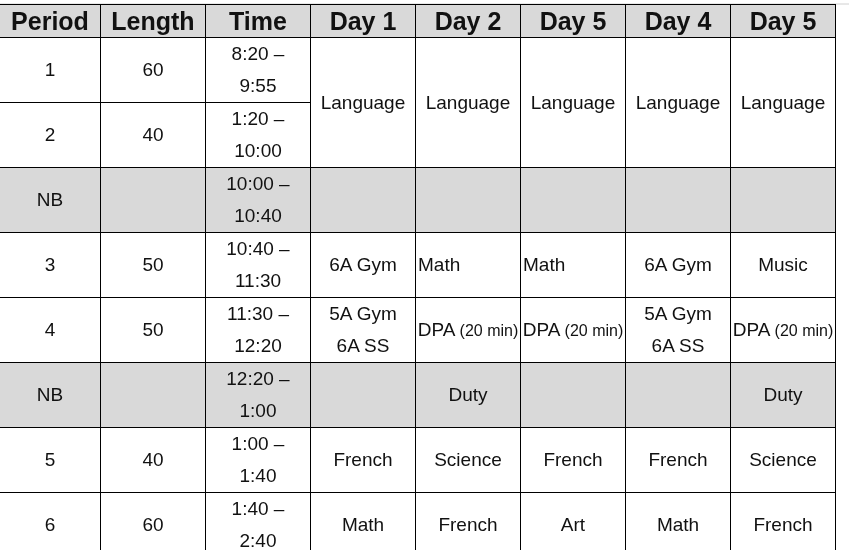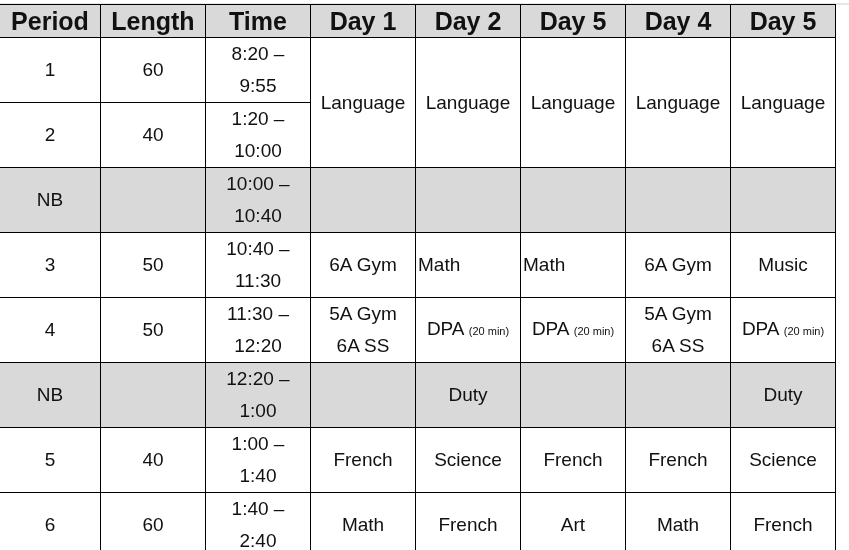--- a/index.html
+++ b/index.html
@@ -10,21 +10,21 @@
     border-collapse:collapse; table-layout:fixed;
     font-family:"Liberation Sans", sans-serif; color:#111;
   }
   table.tt td, table.tt th {
     border:1.3px solid #000; text-align:center; vertical-align:middle;
     font-size:19px; padding:0; line-height:32px; overflow:hidden; white-space:nowrap;
   }
   table.tt th { background:#d9d9d9; font-weight:bold; height:31px; font-size:25px; }
   table.tt tr.break td { background:#d9d9d9; }
   table.tt tr.r td { height:63px; }
-  .small { font-size:11px; }
+  .small { font-size:16px; }
   .two { display:block; line-height:32px; }
   .col0 { width:101px; } .col1 { width:105px; } .col2 { width:105px; }
   .colD { width:105px; }
 </style>
 </head>
 <body>
 
 <svg class="grid-bg" width="849" height="550">
   <line x1="0" y1="4" x2="849" y2="4" stroke="#d0d0d0" stroke-width="1"></line>
 </svg>

